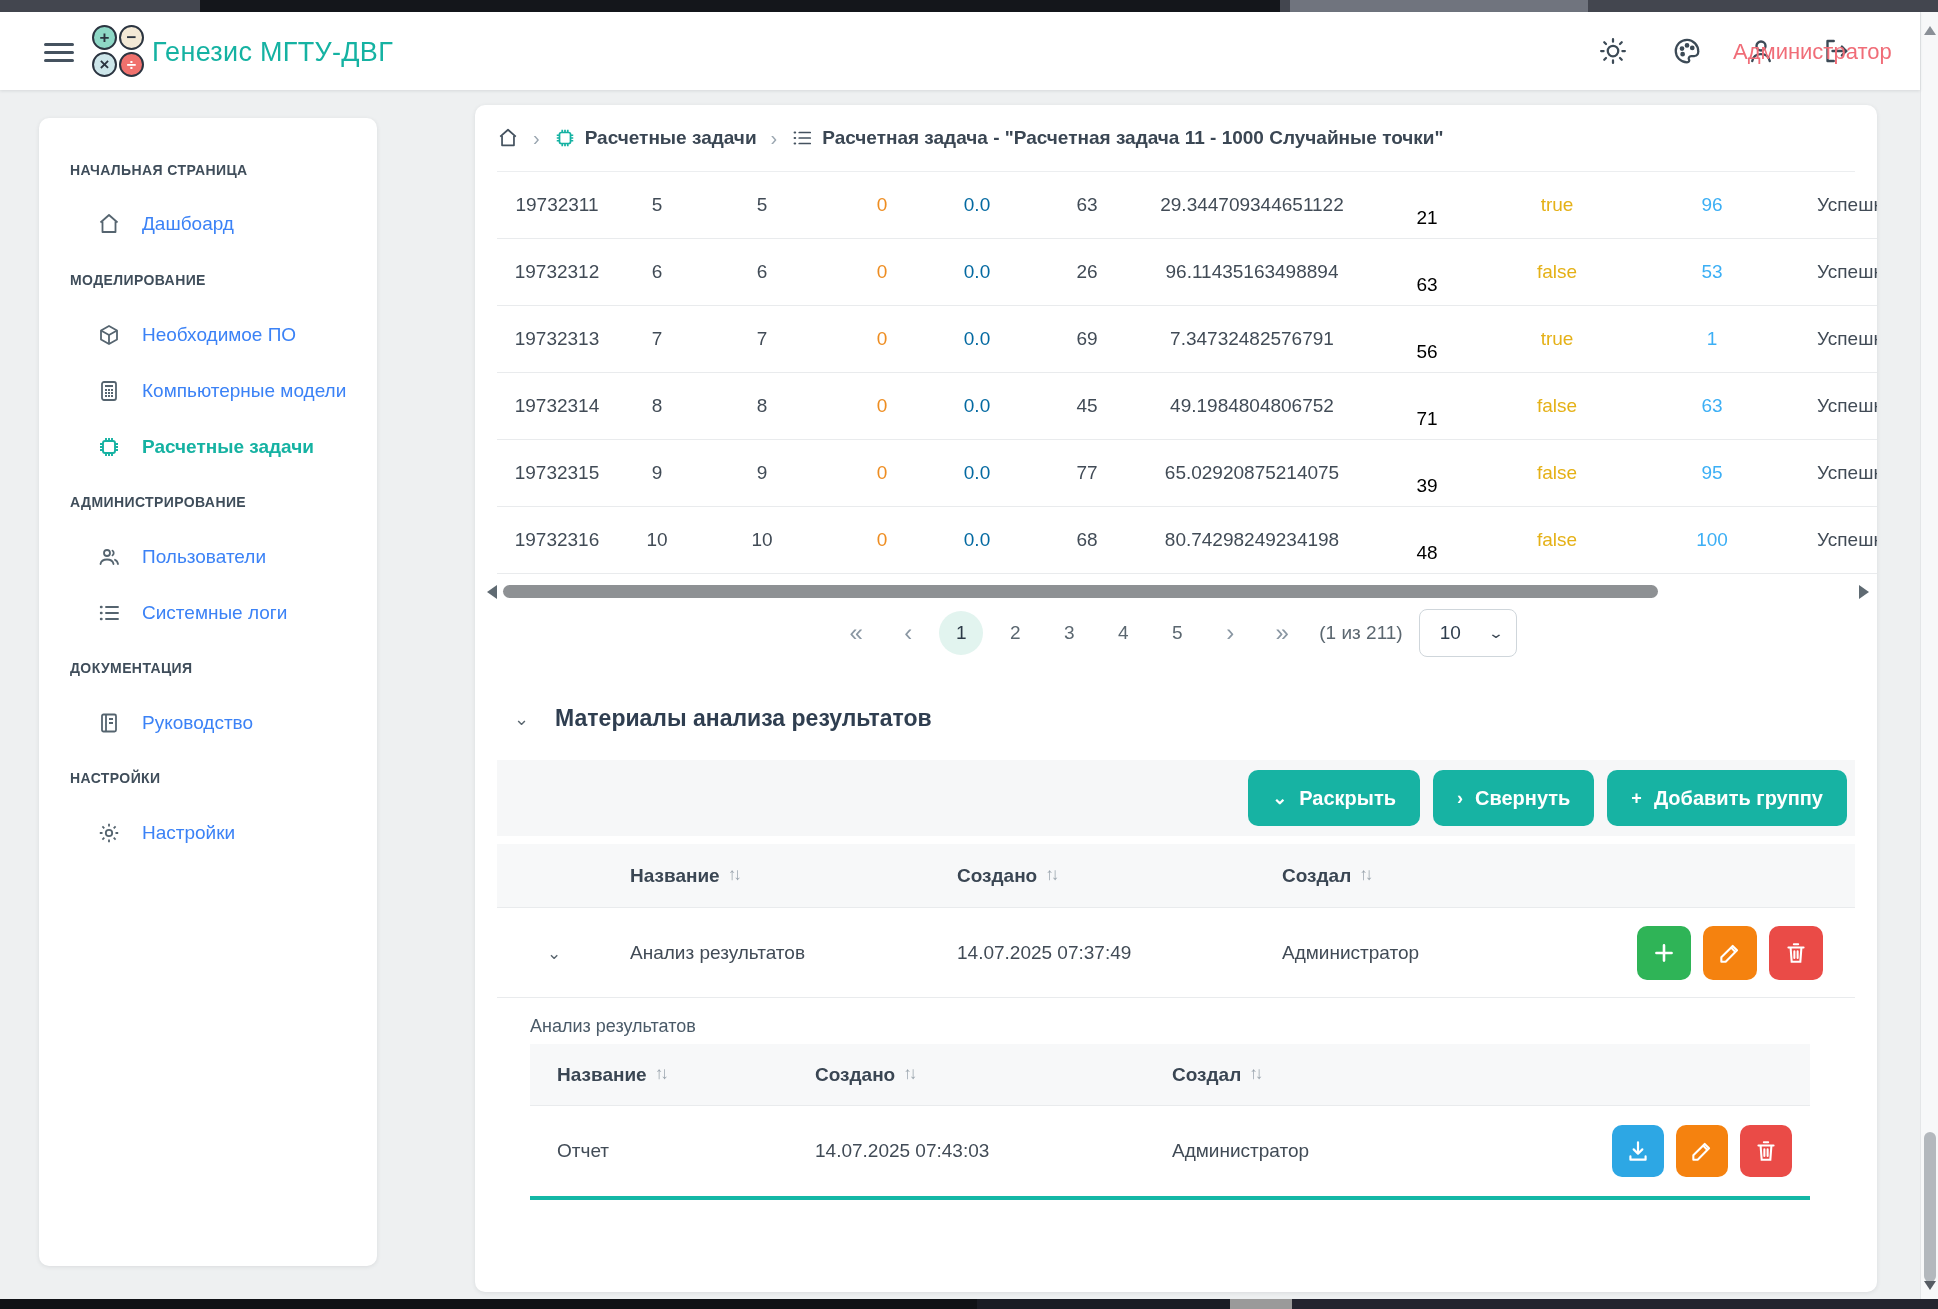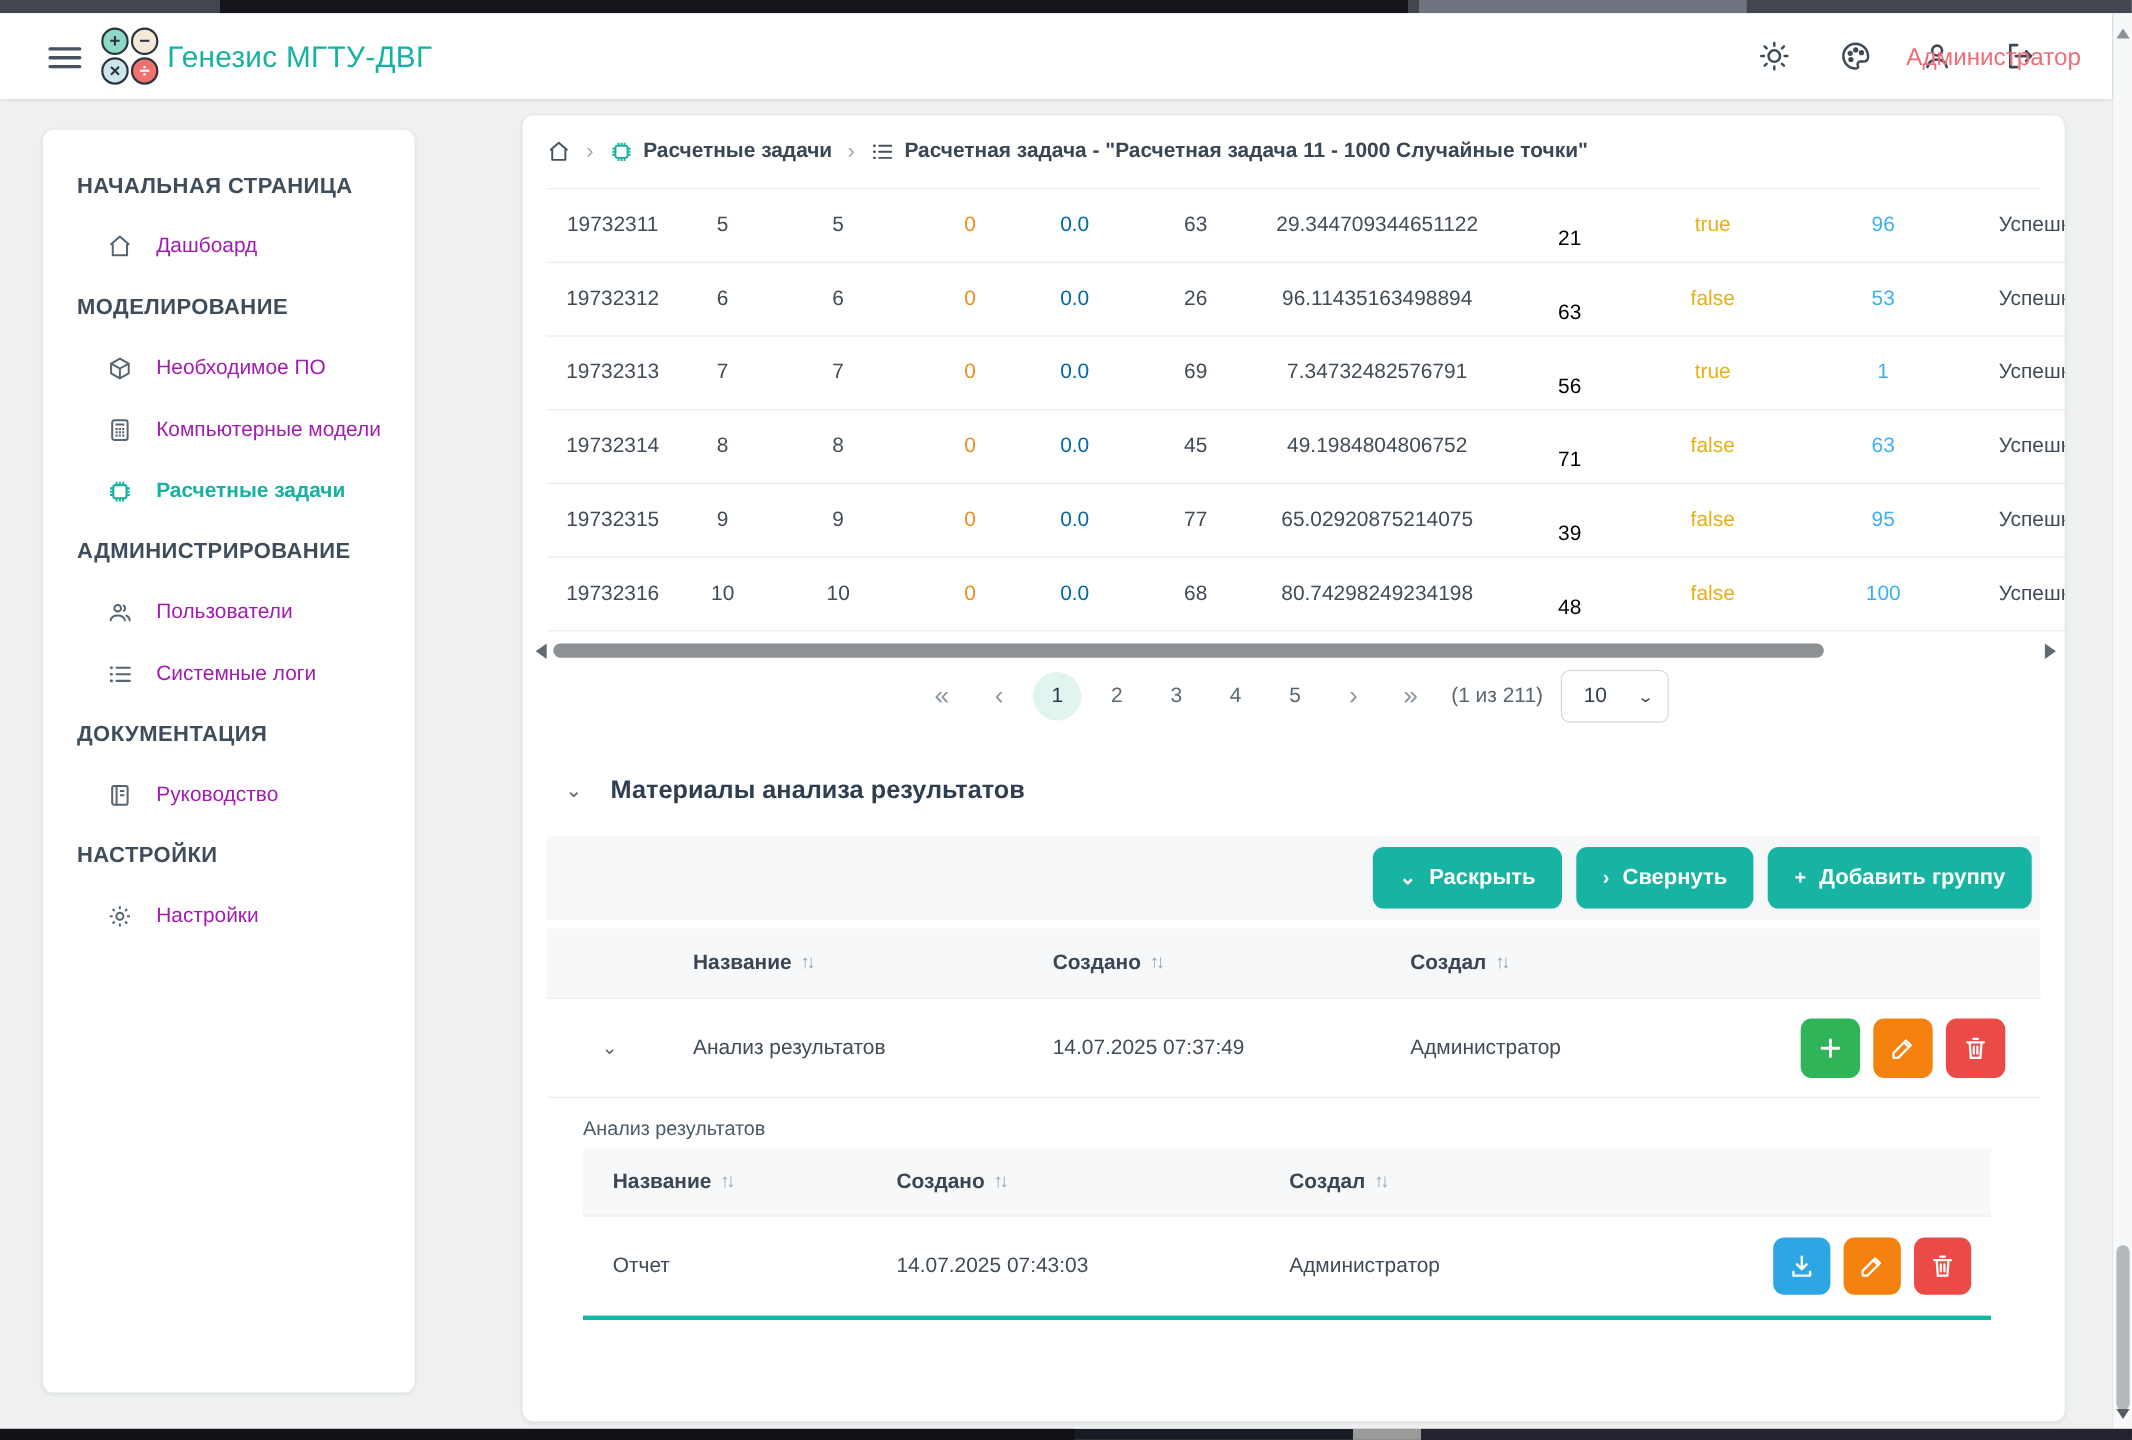--- a/index.html
+++ b/index.html
@@ -27,22 +27,22 @@
   .logo { position:absolute; left:92px; top:13px; width:52px; height:52px; display:grid; grid-template-columns:25px 25px; grid-template-rows:25px 25px; gap:2px; }
   .logo .op { width:25px; height:25px; border-radius:50%; border:2.5px solid #2b3440; display:flex; align-items:center; justify-content:center; font-weight:bold; font-size:17px; color:#2b3440; line-height:1; }
   .op-plus { background:#8ed8c6; } .op-minus { background:#f3e9d6; } .op-mult { background:#cde6ea; } .op-div { background:#f0716d; color:#fff !important; }
   .app-title { position:absolute; left:152px; top:40px; transform:translateY(-50%); font-size:27px; font-weight:normal; color:#15b2a2; letter-spacing:.3px; }
   .hdr-icons { position:absolute; right:70px; top:0; height:78px; display:flex; align-items:center; gap:44px; }
   .hdr-icon { width:30px; height:30px; color:#3c4document6; color:#3c4a56; cursor:pointer; display:flex; align-items:center; justify-content:center; }
   .admin-label { position:absolute; left:1733px; top:40px; transform:translateY(-50%); font-size:22px; color:#f06d78; cursor:pointer; white-space:nowrap; }
 
   
   .sidebar { position:absolute; left:39px; top:118px; width:338px; height:1148px; background:#ffffff; border-radius:10px; box-shadow:0 1px 4px rgba(40,50,60,.10); }
-  .side-section { position:absolute; left:31px; font-size:20px; font-weight:bold; color:#3f4d5a; letter-spacing:.4px; transform:translateY(-50%); white-space:nowrap; }
-  .side-item { position:absolute; left:58px; display:flex; align-items:center; gap:21px; transform:translateY(-50%); color:#a21caf; font-size:19px; cursor:pointer; white-space:nowrap; }
+  .side-section { position:absolute; left:31px; font-size:14px; font-weight:bold; color:#3f4d5a; letter-spacing:.4px; transform:translateY(-50%); white-space:nowrap; }
+  .side-item { position:absolute; left:58px; display:flex; align-items:center; gap:21px; transform:translateY(-50%); color:#3b82f6; font-size:19px; cursor:pointer; white-space:nowrap; }
   .side-item .s-icon { width:24px; height:24px; color:#55646f; flex:0 0 auto; display:flex; }
   .side-item.active { color:#15b2a2; font-weight:bold; }
   .side-item.active .s-icon { color:#15b2a2; }
 
   
   .main-card { position:absolute; left:475px; top:105px; width:1402px; height:1187px; background:#ffffff; border-radius:10px; box-shadow:0 1px 4px rgba(40,50,60,.10); overflow:hidden; }
 
   
   .breadcrumb { position:absolute; left:22px; top:0; width:1358px; height:67px; display:flex; align-items:center; gap:14px; border-bottom:1px solid #eceef0; }
   .crumb-sep { color:#9aa6b0; font-size:20px; }

